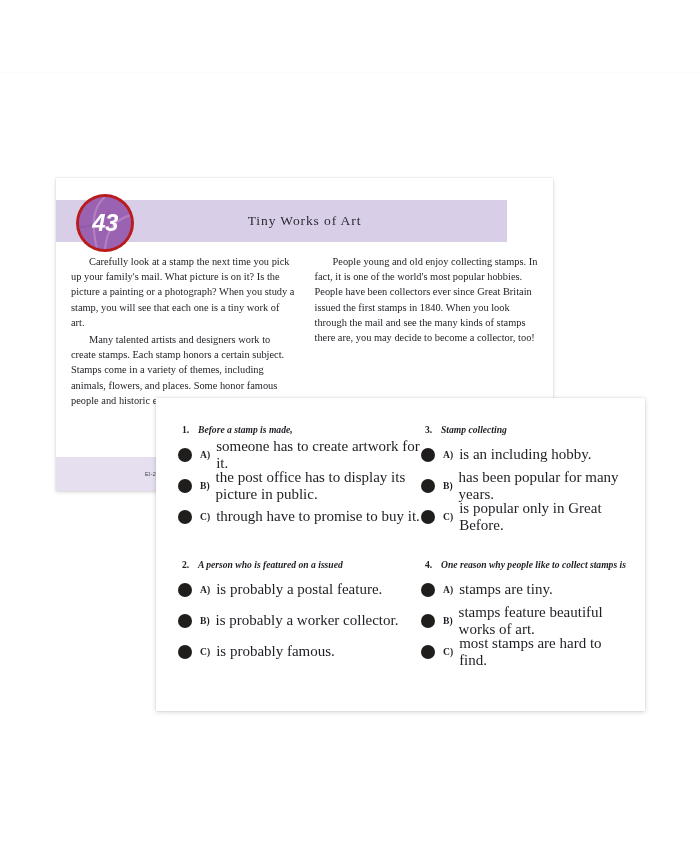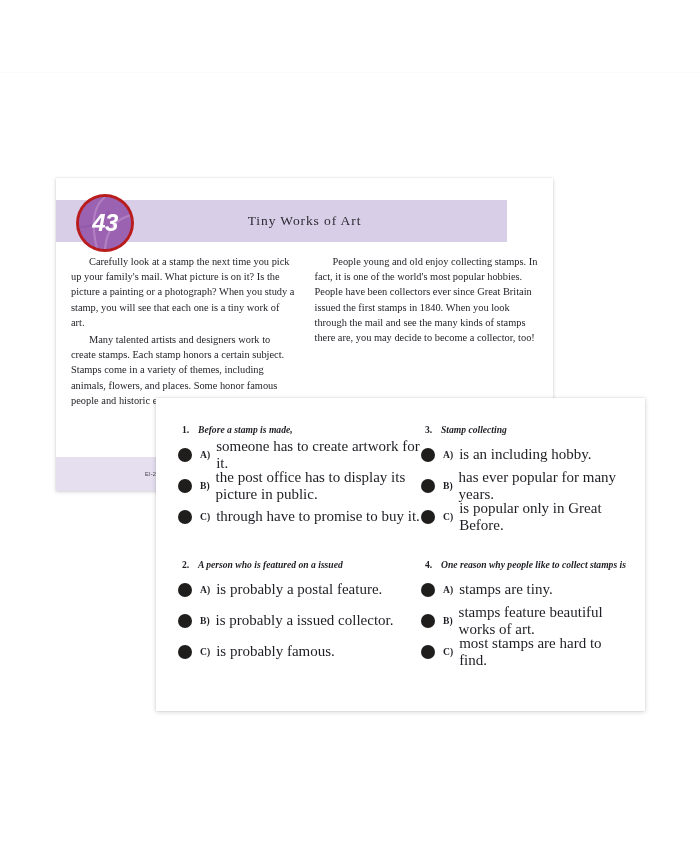--- a/index.html
+++ b/index.html
@@ -299,21 +299,21 @@
           <span class="q-text">Stamp collecting</span>
         </div>
         <div class="choice">
           <span class="bubble"></span>
           <span class="choice-letter">A)</span>
           <span class="choice-text">is an including hobby.</span>
         </div>
         <div class="choice">
           <span class="bubble"></span>
           <span class="choice-letter">B)</span>
-          <span class="choice-text">has ever popular for many years.</span>
+          <span class="choice-text">has been popular for many years.</span>
         </div>
         <div class="choice">
           <span class="bubble"></span>
           <span class="choice-letter">C)</span>
           <span class="choice-text">is popular only in Great Before.</span>
         </div>
       </div>
 
       <div class="question-block">
         <div class="q-stem">
@@ -321,21 +321,21 @@
           <span class="q-text">A person who is featured on a issued</span>
         </div>
         <div class="choice">
           <span class="bubble"></span>
           <span class="choice-letter">A)</span>
           <span class="choice-text">is probably a postal feature.</span>
         </div>
         <div class="choice">
           <span class="bubble"></span>
           <span class="choice-letter">B)</span>
-          <span class="choice-text">is probably a issued collector.</span>
+          <span class="choice-text">is probably a worker collector.</span>
         </div>
         <div class="choice">
           <span class="bubble"></span>
           <span class="choice-letter">C)</span>
           <span class="choice-text">is probably famous.</span>
         </div>
       </div>
 
       <div class="question-block">
         <div class="q-stem">

